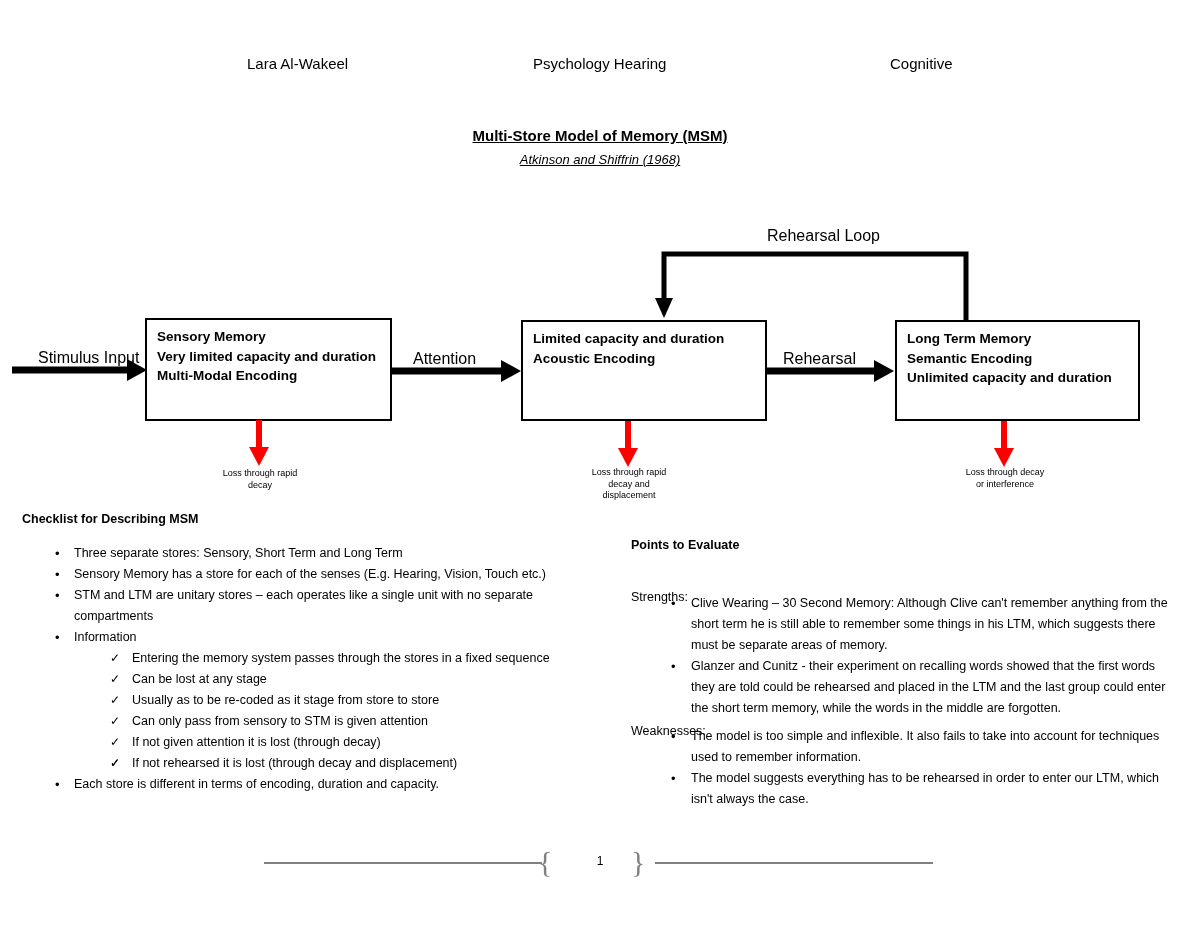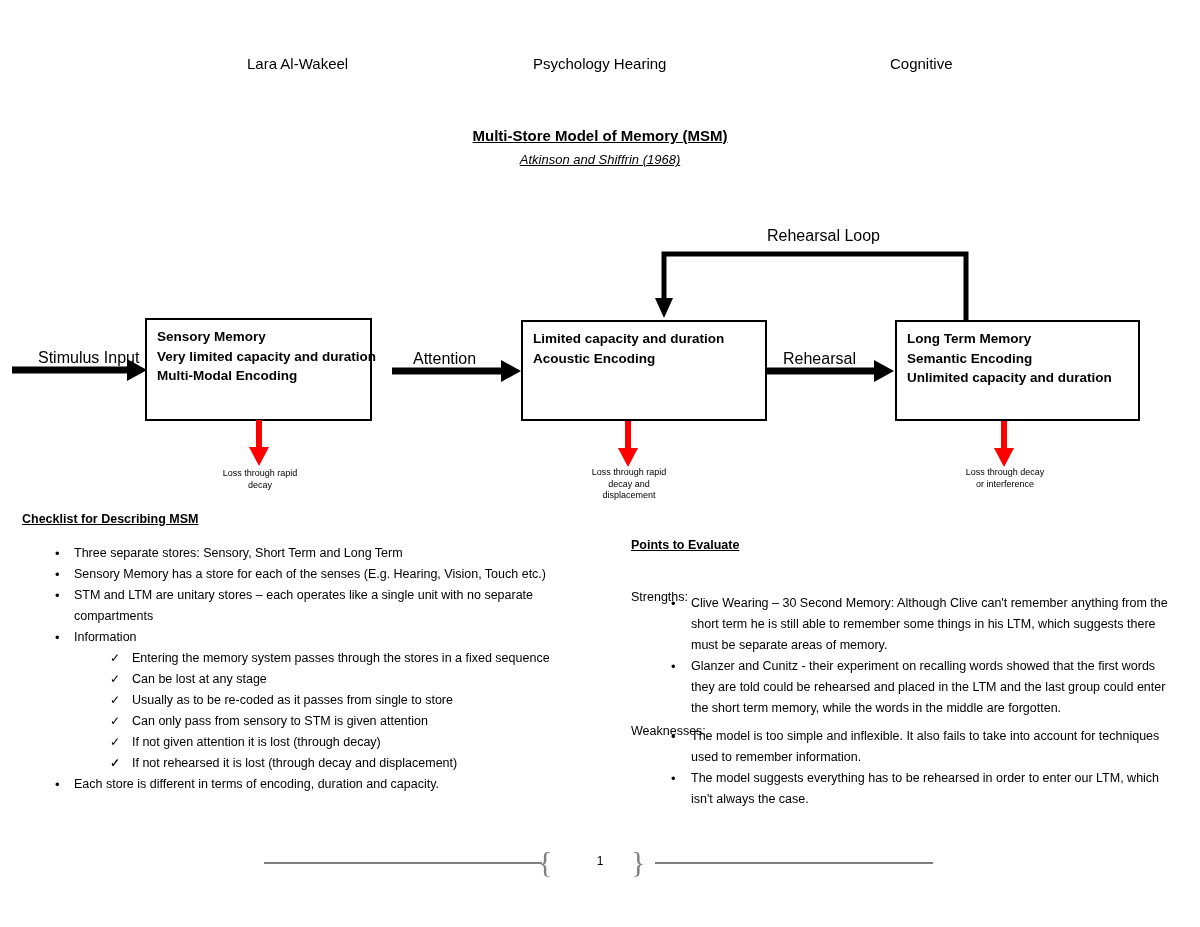--- a/index.html
+++ b/index.html
@@ -83,21 +83,20 @@
     white-space: nowrap;
   }
 
   .arrow-svg { position: absolute; overflow: visible; }
 
   
   .sec-head {
     position: absolute;
     font-size: 12.5px;
     font-weight: bold;
-    text-decoration: underline;
     white-space: nowrap;
     text-align: center;
   }
   .plain-head {
     position: absolute;
     font-size: 12.5px;
     white-space: nowrap;
     margin-top: 17px;
   }
   .blk { position: absolute; }
@@ -165,21 +164,21 @@
       <path d="M 966,320 L 966,254 L 664,254 L 664,300" fill="none" stroke="#000000" stroke-width="5"></path>
       <path d="M 664,318 L 655,298 L 673,298 Z" fill="#000000"></path>
     </svg>
 
     <div class="conn-label" style="top:352px; left:38px;">Stimulus Input</div>
     <svg class="arrow-svg" style="left:10px; top:358px; width:140px; height:26px;">
       <line x1="2" y1="12" x2="120" y2="12" stroke="#000000" stroke-width="7"></line>
       <path d="M 137,12 L 117,1 L 117,23 Z" fill="#000000"></path>
     </svg>
 
-    <div class="store-box" style="left:145px; top:318px; width:227px; height:103px;">
+    <div class="store-box" style="left:145px; top:318px; width:247px; height:103px;">
       <div class="store-line">Sensory Memory</div>
       <div class="store-line">Very limited capacity and duration</div>
       <div class="store-line">Multi-Modal Encoding</div>
     </div>
 
     <div class="conn-label" style="top:353px; left:413px;">Attention</div>
     <svg class="arrow-svg" style="left:392px; top:360px; width:132px; height:24px;">
       <line x1="0" y1="11" x2="112" y2="11" stroke="#000000" stroke-width="7"></line>
       <path d="M 129,11 L 109,0 L 109,22 Z" fill="#000000"></path>
     </svg>
@@ -253,21 +252,21 @@
       <div class="li lvl2">
         <span class="mk">✓</span>
         <span class="tx">Entering the memory system passes through the stores in a fixed sequence</span>
       </div>
       <div class="li lvl2">
         <span class="mk">✓</span>
         <span class="tx">Can be lost at any stage</span>
       </div>
       <div class="li lvl2">
         <span class="mk">✓</span>
-        <span class="tx">Usually as to be re-coded as it passes from single to store</span>
+        <span class="tx">Usually as to be re-coded as it stage from store to store</span>
       </div>
       <div class="li lvl2">
         <span class="mk">✓</span>
         <span class="tx">Can only pass from sensory to STM is given attention</span>
       </div>
       <div class="li lvl2">
         <span class="mk">✓</span>
         <span class="tx">If not given attention it is lost (through decay)</span>
       </div>
       <div class="li lvl2">

